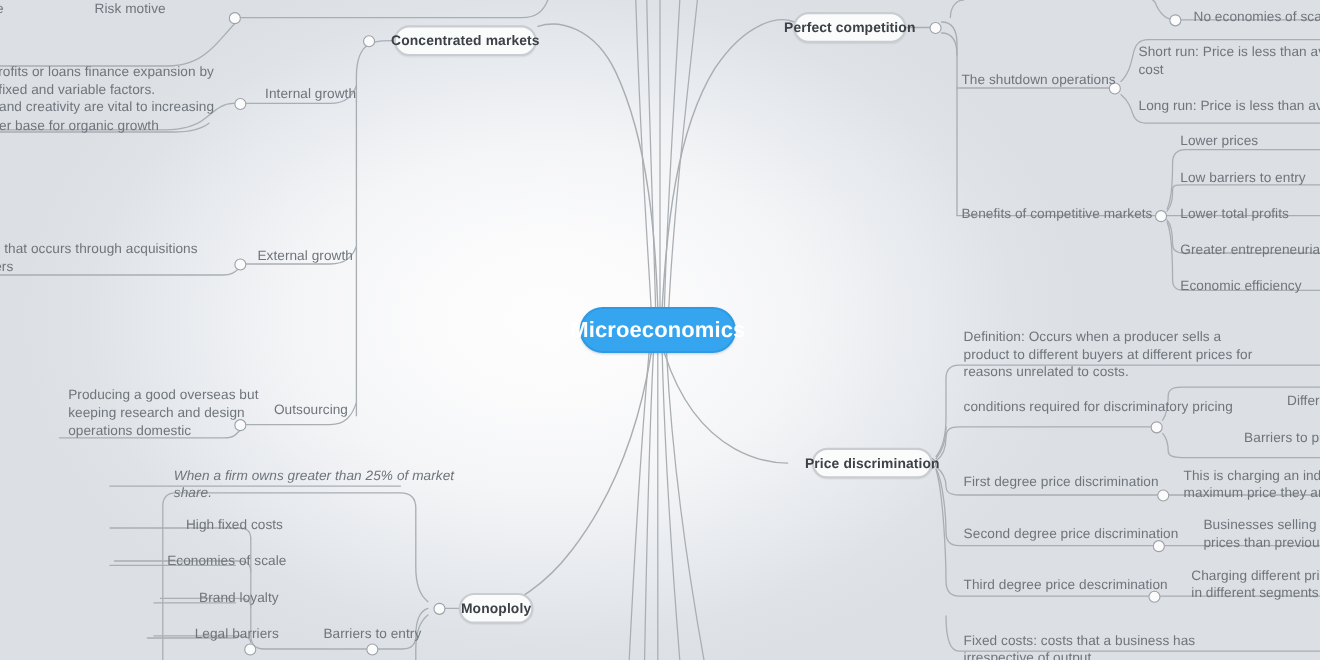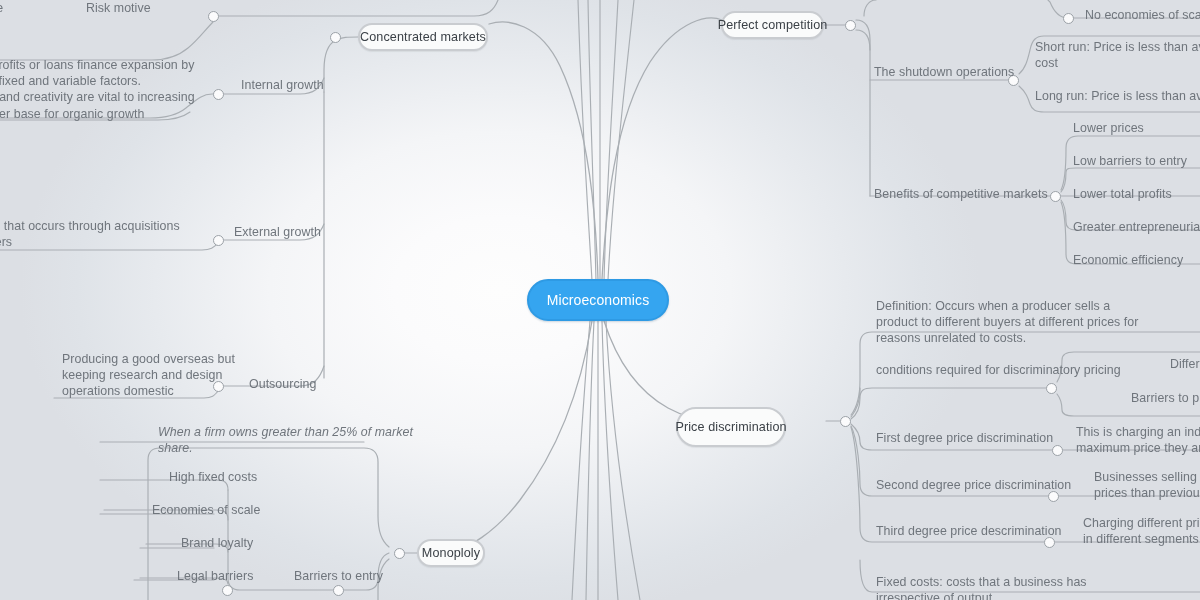--- a/index.html
+++ b/index.html
@@ -46,30 +46,30 @@
   }
 
   .pill {
     position: absolute;
     display: flex;
     align-items: center;
     justify-content: center;
     box-sizing: border-box;
     border-radius: 999px;
     font-size: 12.6px;
-    font-weight: normal;
+    font-weight: bold;
     letter-spacing: 0.1px;
     white-space: nowrap;
   }
 
   .pill-main {
     background: #35a5f0;
     color: #ffffff;
     border: 2.5px solid #2e9ae4;
-    font-size: 14px;
+    font-size: 20px;
     box-shadow: 0 1px 2px rgba(40,80,120,0.22);
   }
 
   .pill-branch {
     background: #fafbfb;
     color: #3b4147;
     border: 2.5px solid #c9ccd0;
     box-shadow: 0 1px 1px rgba(90,100,110,0.10);
   }
 
@@ -217,21 +217,21 @@
       <div class="node-label" style="left: -44px; top: 0px;">increase
 output</div>
       <div class="node-label" style="left: 241px; top: 77px;">Internal growth</div>
       <div class="node-label" style="left: -62px; top: 57px;">Retained profits or loans finance expansion by
 increasing fixed and variable factors.
 Innovation and creativity are vital to increasing
 the customer base for organic growth</div>
       <div class="node-label" style="left: 234px; top: 224px;">External growth</div>
       <div class="node-label" style="left: -58px; top: 218px;">Expansion that occurs through acquisitions
 and mergers</div>
-      <div class="node-label" style="left: 249px; top: 376px;">Outsourcing</div>
+      <div class="node-label" style="left: 249px; top: 364px;">Outsourcing</div>
       <div class="node-label" style="left: 62px; top: 351px;">Producing a good overseas but
 keeping research and design
 operations domestic</div>
       <div class="node-label" style="left: 1085px; top: 7px;">No economies of scale</div>
       <div class="node-label" style="left: 874px; top: 64px;">The shutdown operations</div>
       <div class="node-label" style="left: 1035px; top: 39px;">Short run: Price is less than average variable
 cost</div>
       <div class="node-label" style="left: 1035px; top: 88px;">Long run: Price is less than average total cost</div>
       <div class="node-label" style="left: 874px; top: 186px;">Benefits of competitive markets</div>
       <div class="node-label" style="left: 1073px; top: 120px;">Lower prices</div>
@@ -268,21 +268,21 @@
   <div id="pills">
       <div class="pill pill-main" style="left: 527px; top: 279px; width: 142px; height: 42px;">
         <span>Microeconomics</span>
       </div>
       <div class="pill pill-branch" style="left: 358px; top: 23px; width: 130px; height: 28px;">
         <span>Concentrated markets</span>
       </div>
       <div class="pill pill-branch" style="left: 721px; top: 11px; width: 103px; height: 28px;">
         <span>Perfect competition</span>
       </div>
-      <div class="pill pill-branch" style="left: 676px; top: 407px; width: 110px; height: 40px;">
+      <div class="pill pill-branch" style="left: 738px; top: 407px; width: 110px; height: 28px;">
         <span>Price discrimination</span>
       </div>
       <div class="pill pill-branch" style="left: 417px; top: 539px; width: 68px; height: 28px;">
         <span>Monoploly</span>
       </div>
     </div>
 
 </div>
 
 </body></html>

